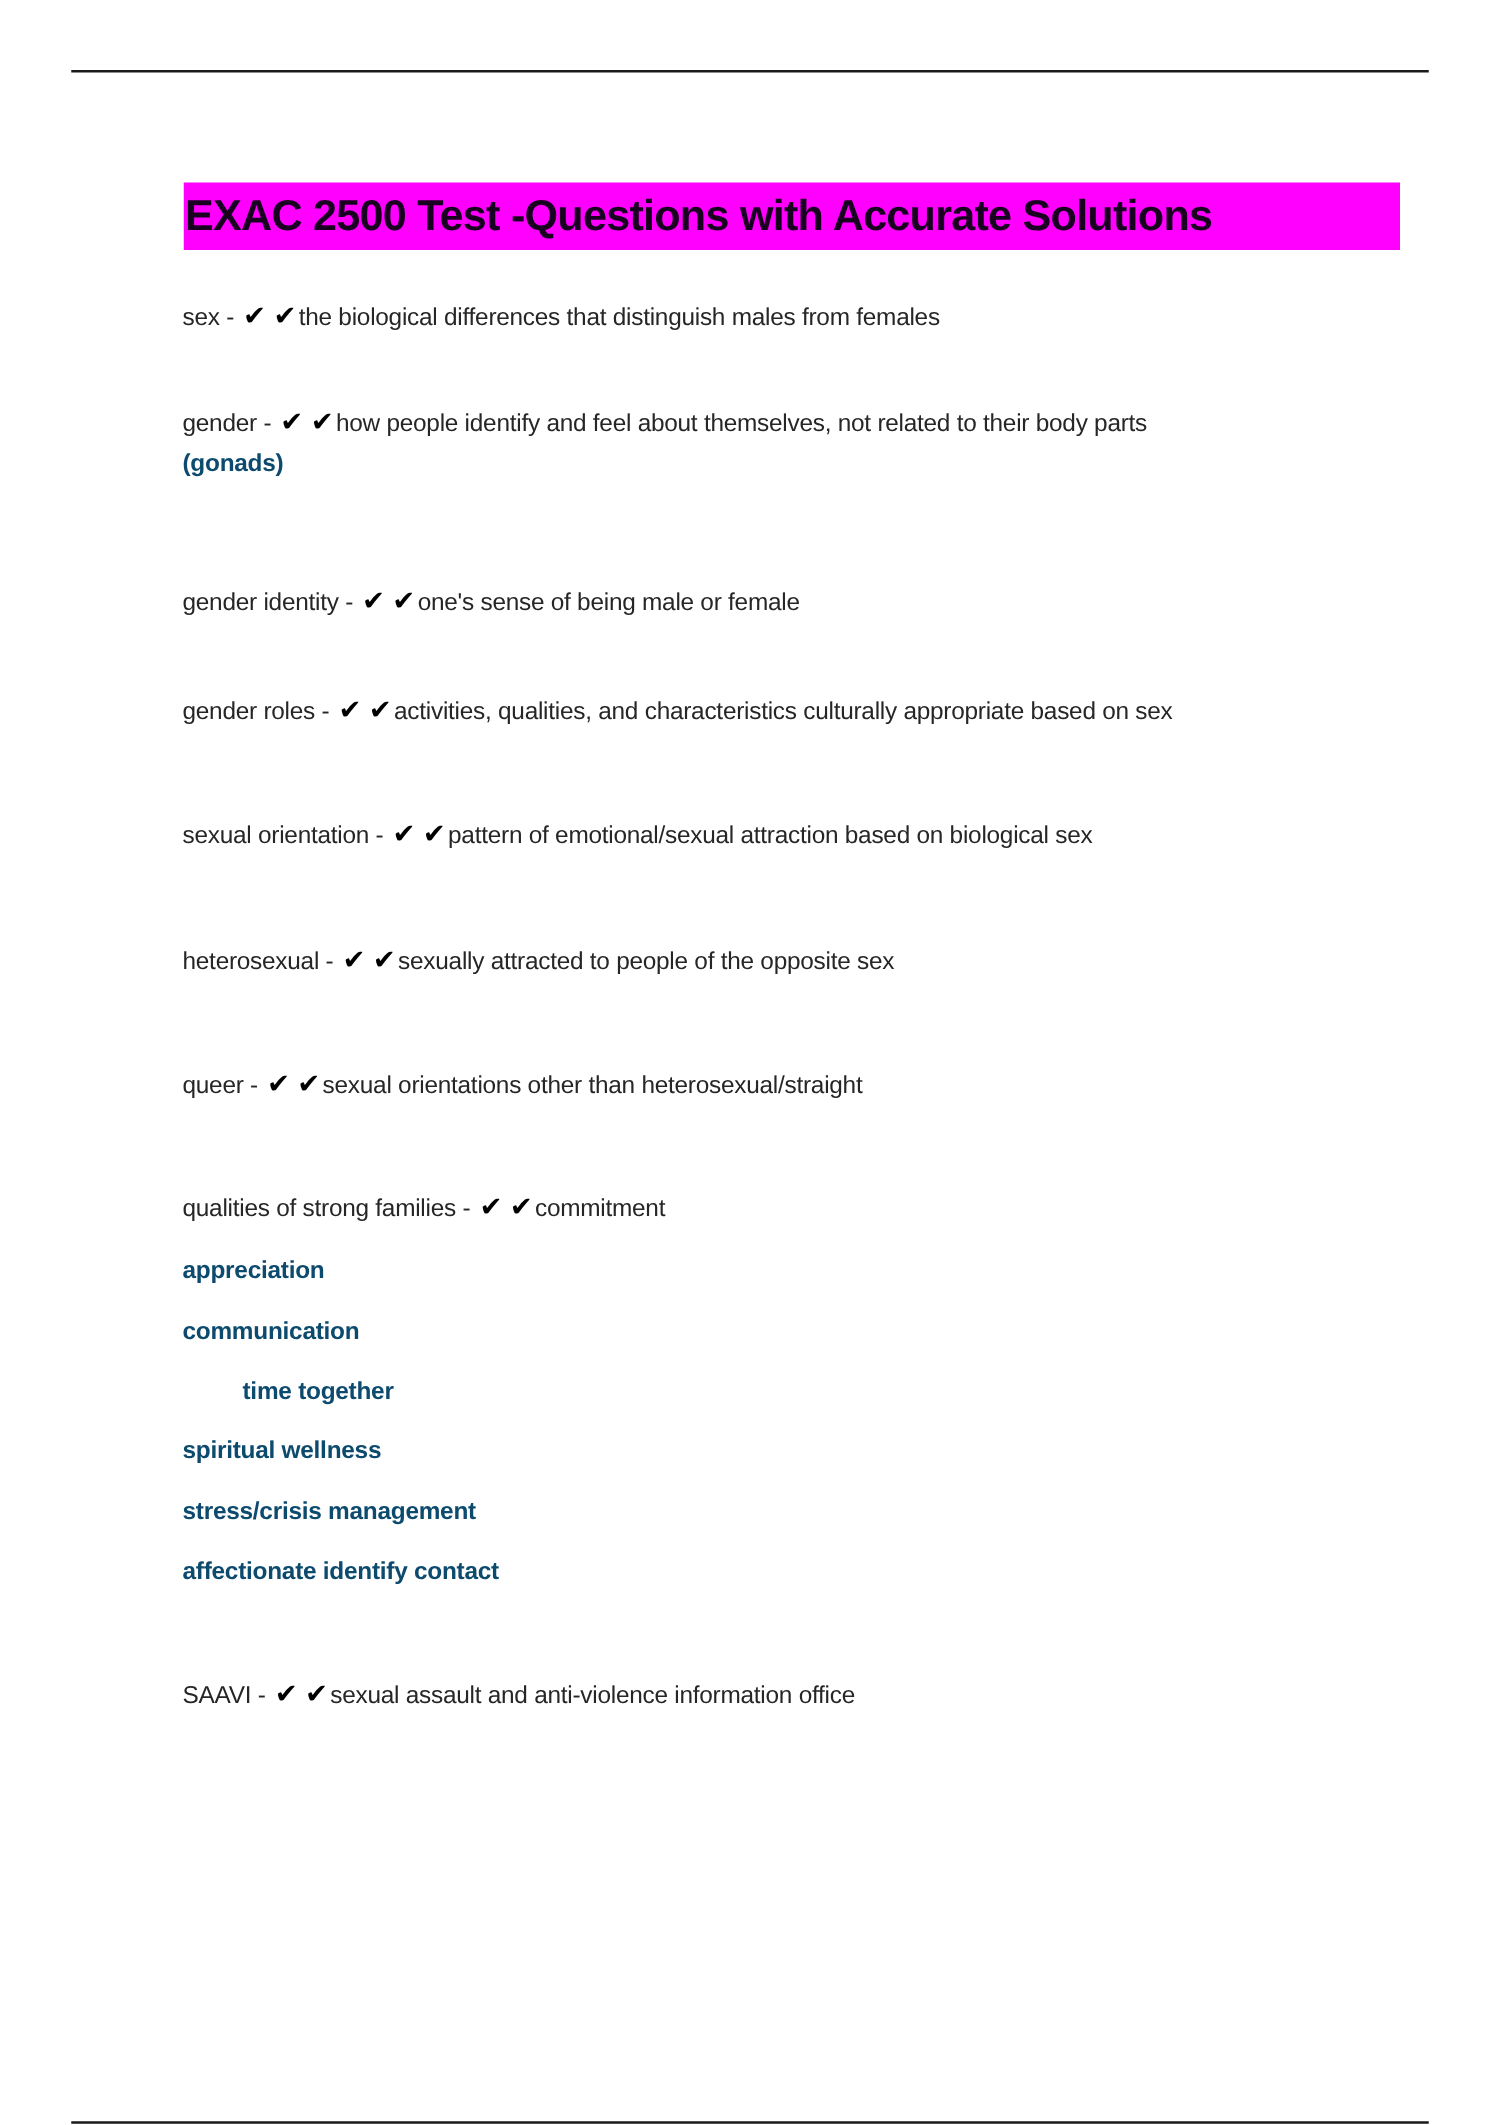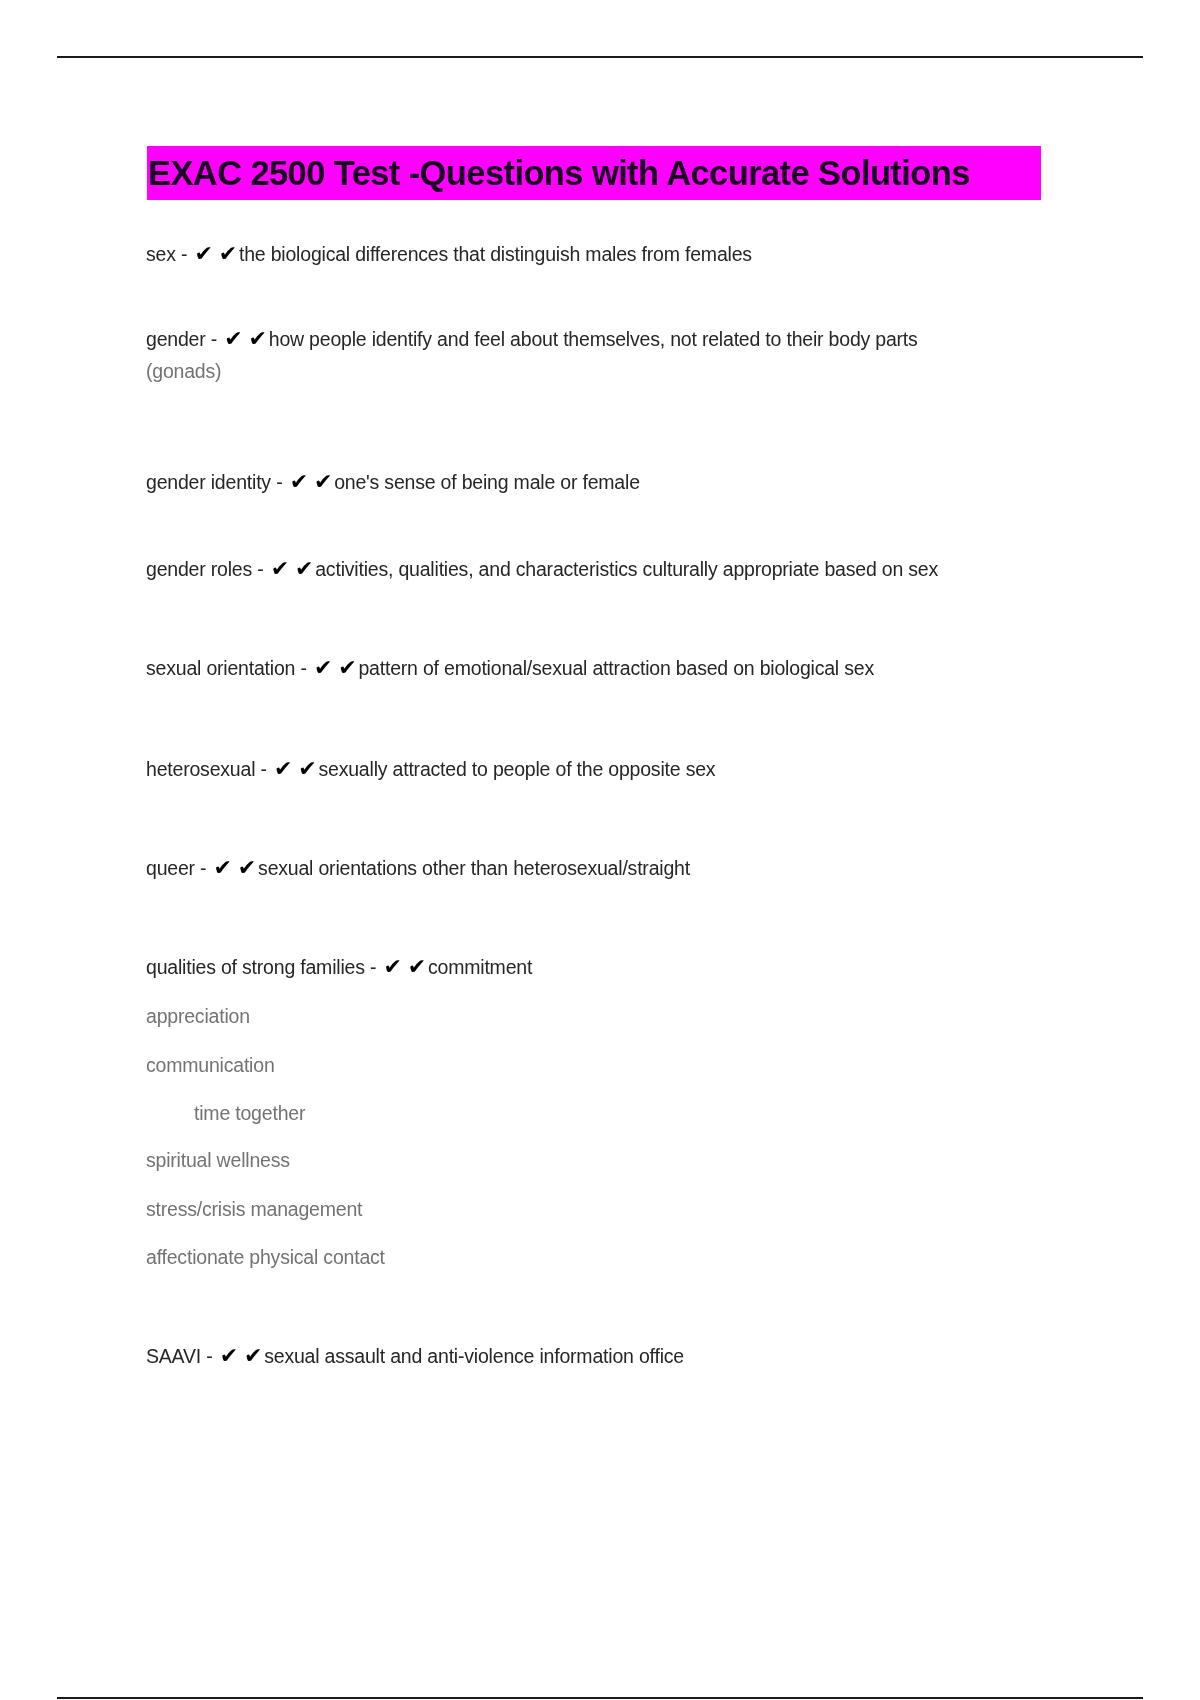--- a/index.html
+++ b/index.html
@@ -7,42 +7,42 @@
       width: 1200px; height: 1700px; position: relative; overflow: hidden;
       font-family: "Liberation Sans", "DejaVu Sans", sans-serif;
       color: #222222;
     }
     .rule {
       position: absolute; left: 57px; width: 1086px; height: 2px; background: #1a1a1a;
     }
     .rule.top { top: 56px; }
     .rule.bottom { top: 1697px; }
     .title-bar {
-      position: absolute; left: 147px; top: 146px; width: 894px; height: 54px;
+      position: absolute; left: 147px; top: 146px; width: 973px; height: 54px;
       background: #ff00ff;
       display: flex; align-items: center;
       box-sizing: border-box; padding-left: 1px;
       overflow: hidden;
     }
     .title-text {
       font-family: "Liberation Sans", "DejaVu Sans", sans-serif;
       font-weight: bold; font-size: 34.5px; color: #1a0020;
       letter-spacing: -0.6px; white-space: nowrap;
     }
     .entry {
       position: absolute; left: 146px; width: 950px;
       font-size: 19.5px; line-height: 32px; color: #262626;
       letter-spacing: -0.2px;
     }
     .check {
       display: inline-block; font-weight: bold; color: #000; font-size: 22px;
       margin: 0 4px 0 2px; font-family: "DejaVu Sans", sans-serif;
     }
     .check + .check { margin-left: 2px; margin-right: 2px; }
-    .cont-line { position: absolute; left: 146px; font-size: 19.5px; line-height: 32px; color: #737373; letter-spacing: -0.2px; }
+    .cont-line { position: absolute; left: 146px; font-size: 19.5px; line-height: 32px; color: #0c4a6e; letter-spacing: -0.2px; font-weight: bold; }
   </style>
 </head>
 <body>
 
 <div class="rule top"></div>
 
 <div class="title-bar">
   <span class="title-text">EXAC 2500 Test -Questions with Accurate Solutions</span>
 </div>
 
@@ -76,19 +76,19 @@
 </div>
 
 <div class="entry" style="top:951px;">
   <span>qualities of strong families</span><span> - </span><span class="check">✔</span><span class="check">✔</span><span>commitment</span>
 </div>
 <div class="cont-line" style="top:1000px;">appreciation</div>
 <div class="cont-line" style="top:1049px;">communication</div>
 <div class="cont-line" style="top:1097px;margin-left:48px;">time together</div>
 <div class="cont-line" style="top:1144px;">spiritual wellness</div>
 <div class="cont-line" style="top:1193px;">stress/crisis management</div>
-<div class="cont-line" style="top:1241px;">affectionate physical contact</div>
+<div class="cont-line" style="top:1241px;">affectionate identify contact</div>
 
 <div class="entry" style="top:1340px;">
   <span>SAAVI</span><span> - </span><span class="check">✔</span><span class="check">✔</span><span>sexual assault and anti-violence information office</span>
 </div>
 
 <div class="rule bottom"></div>
 
 </body></html>

